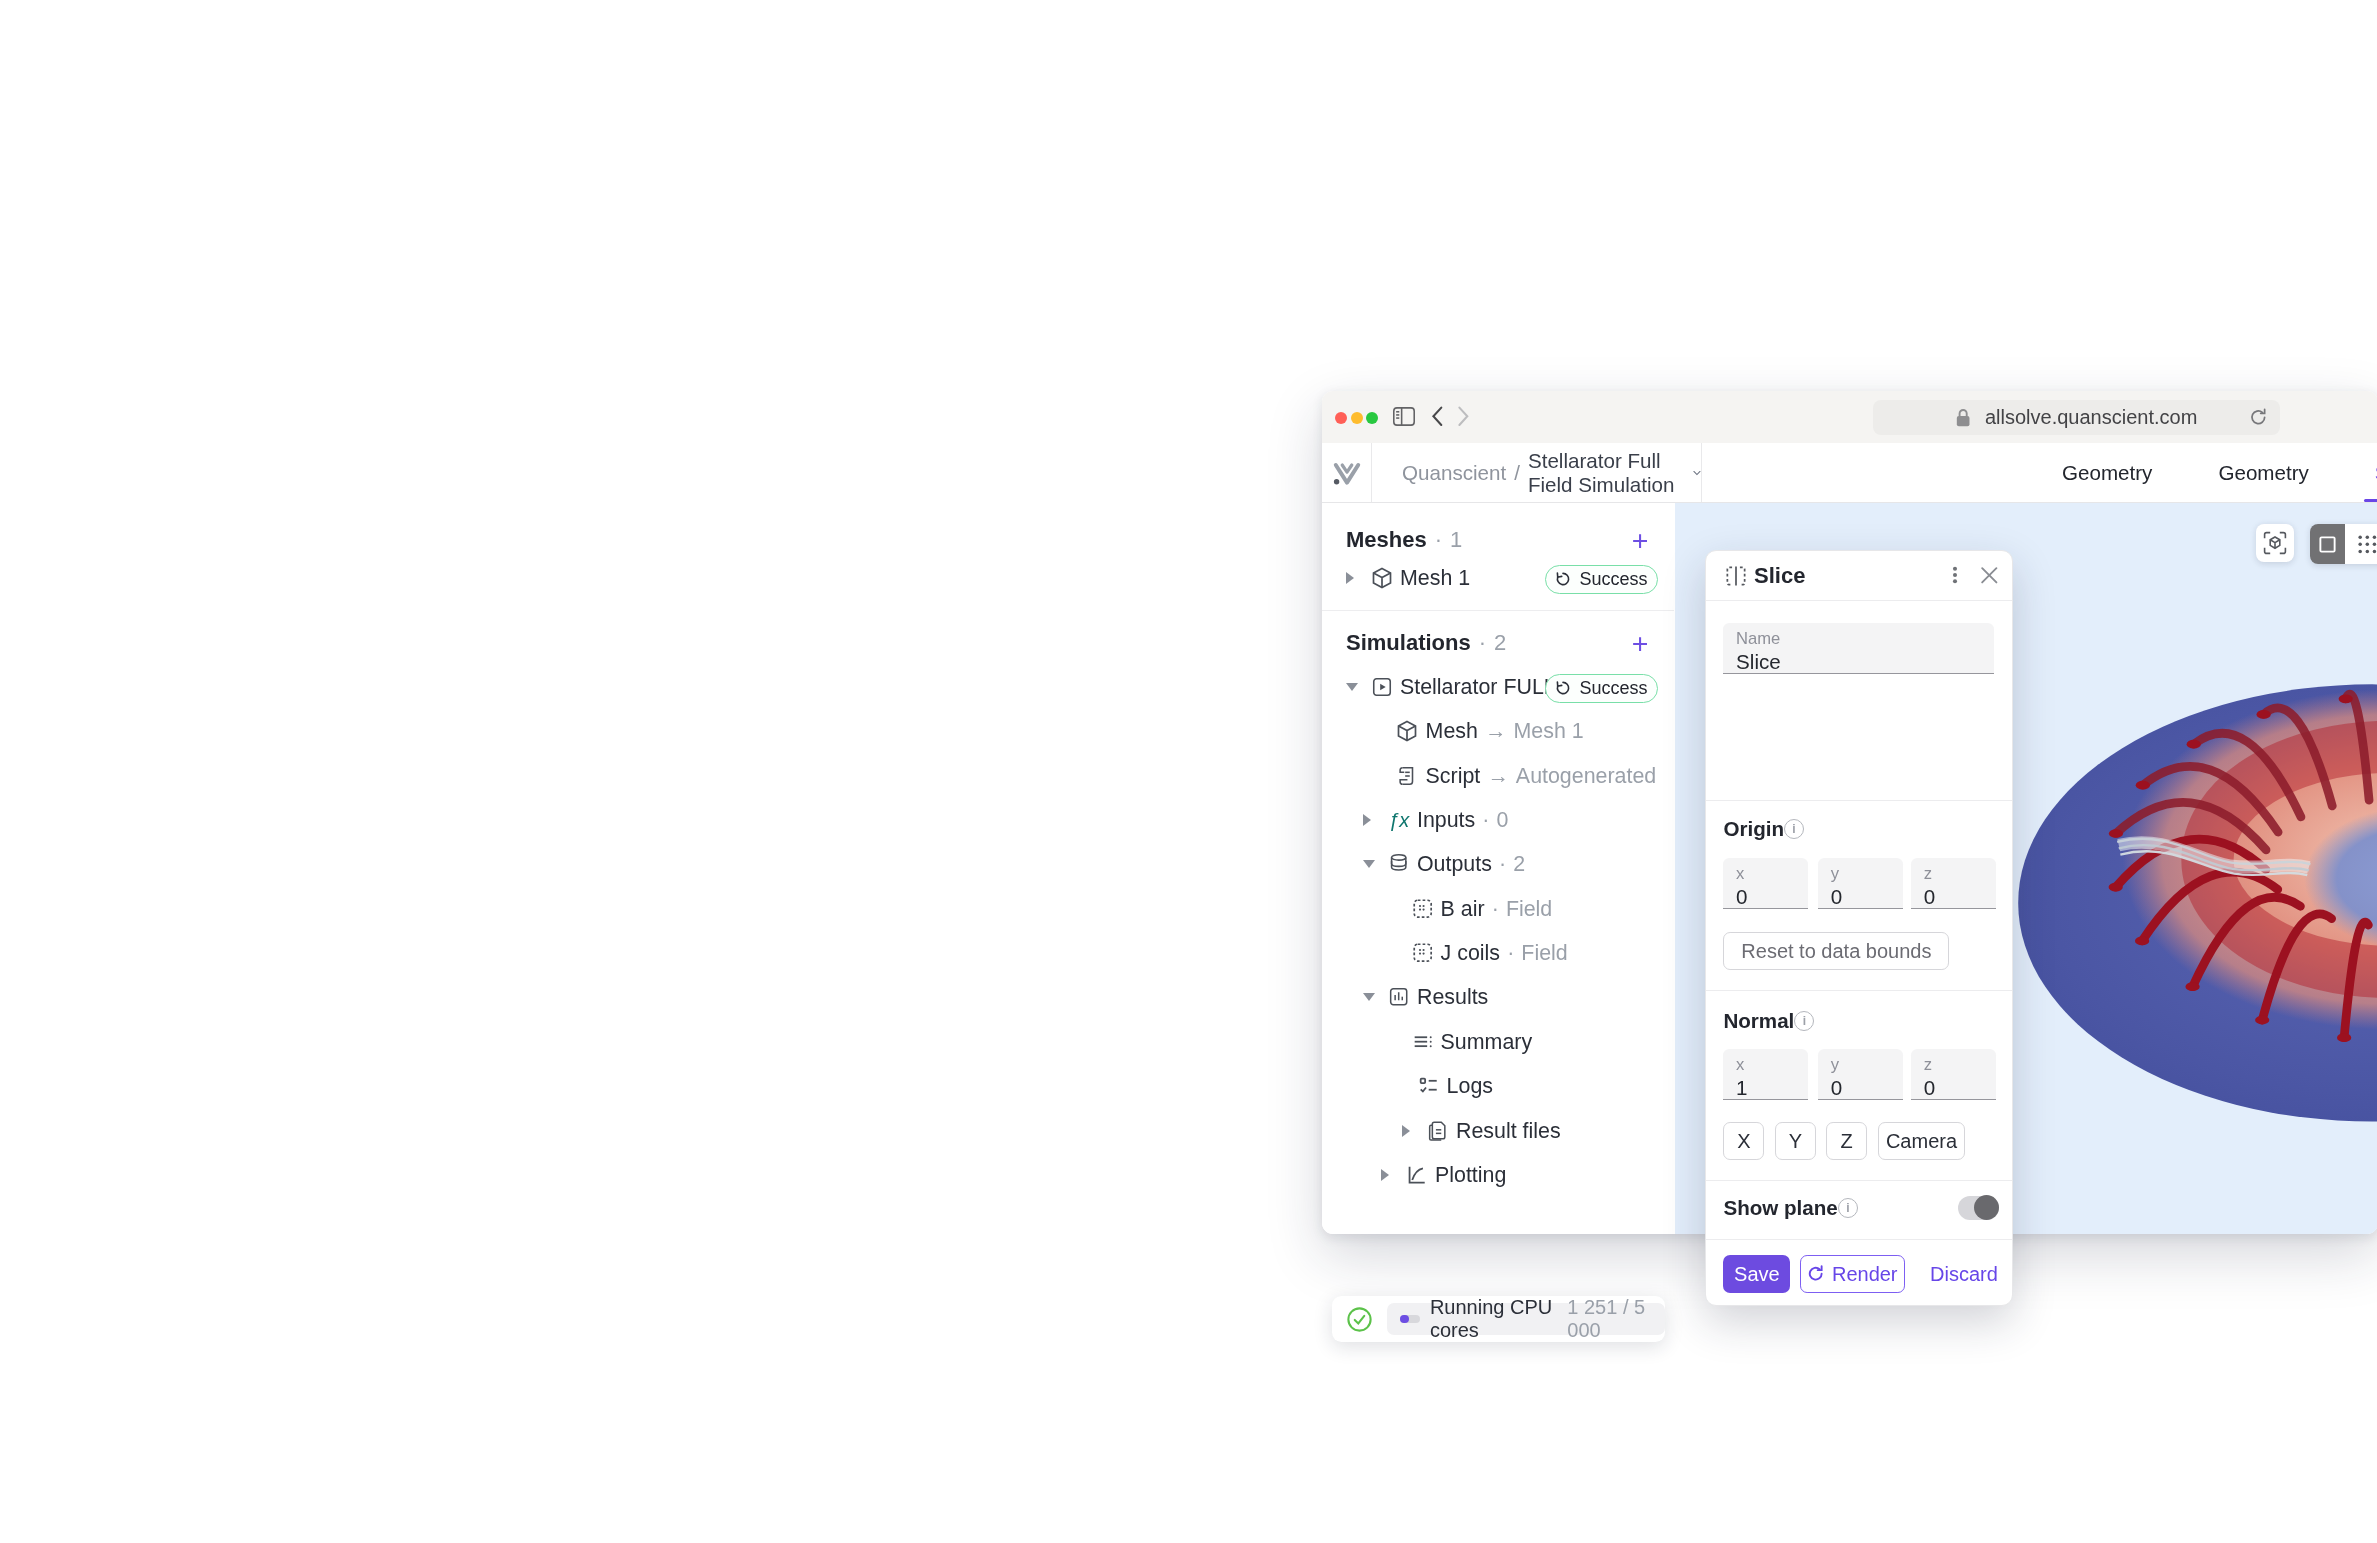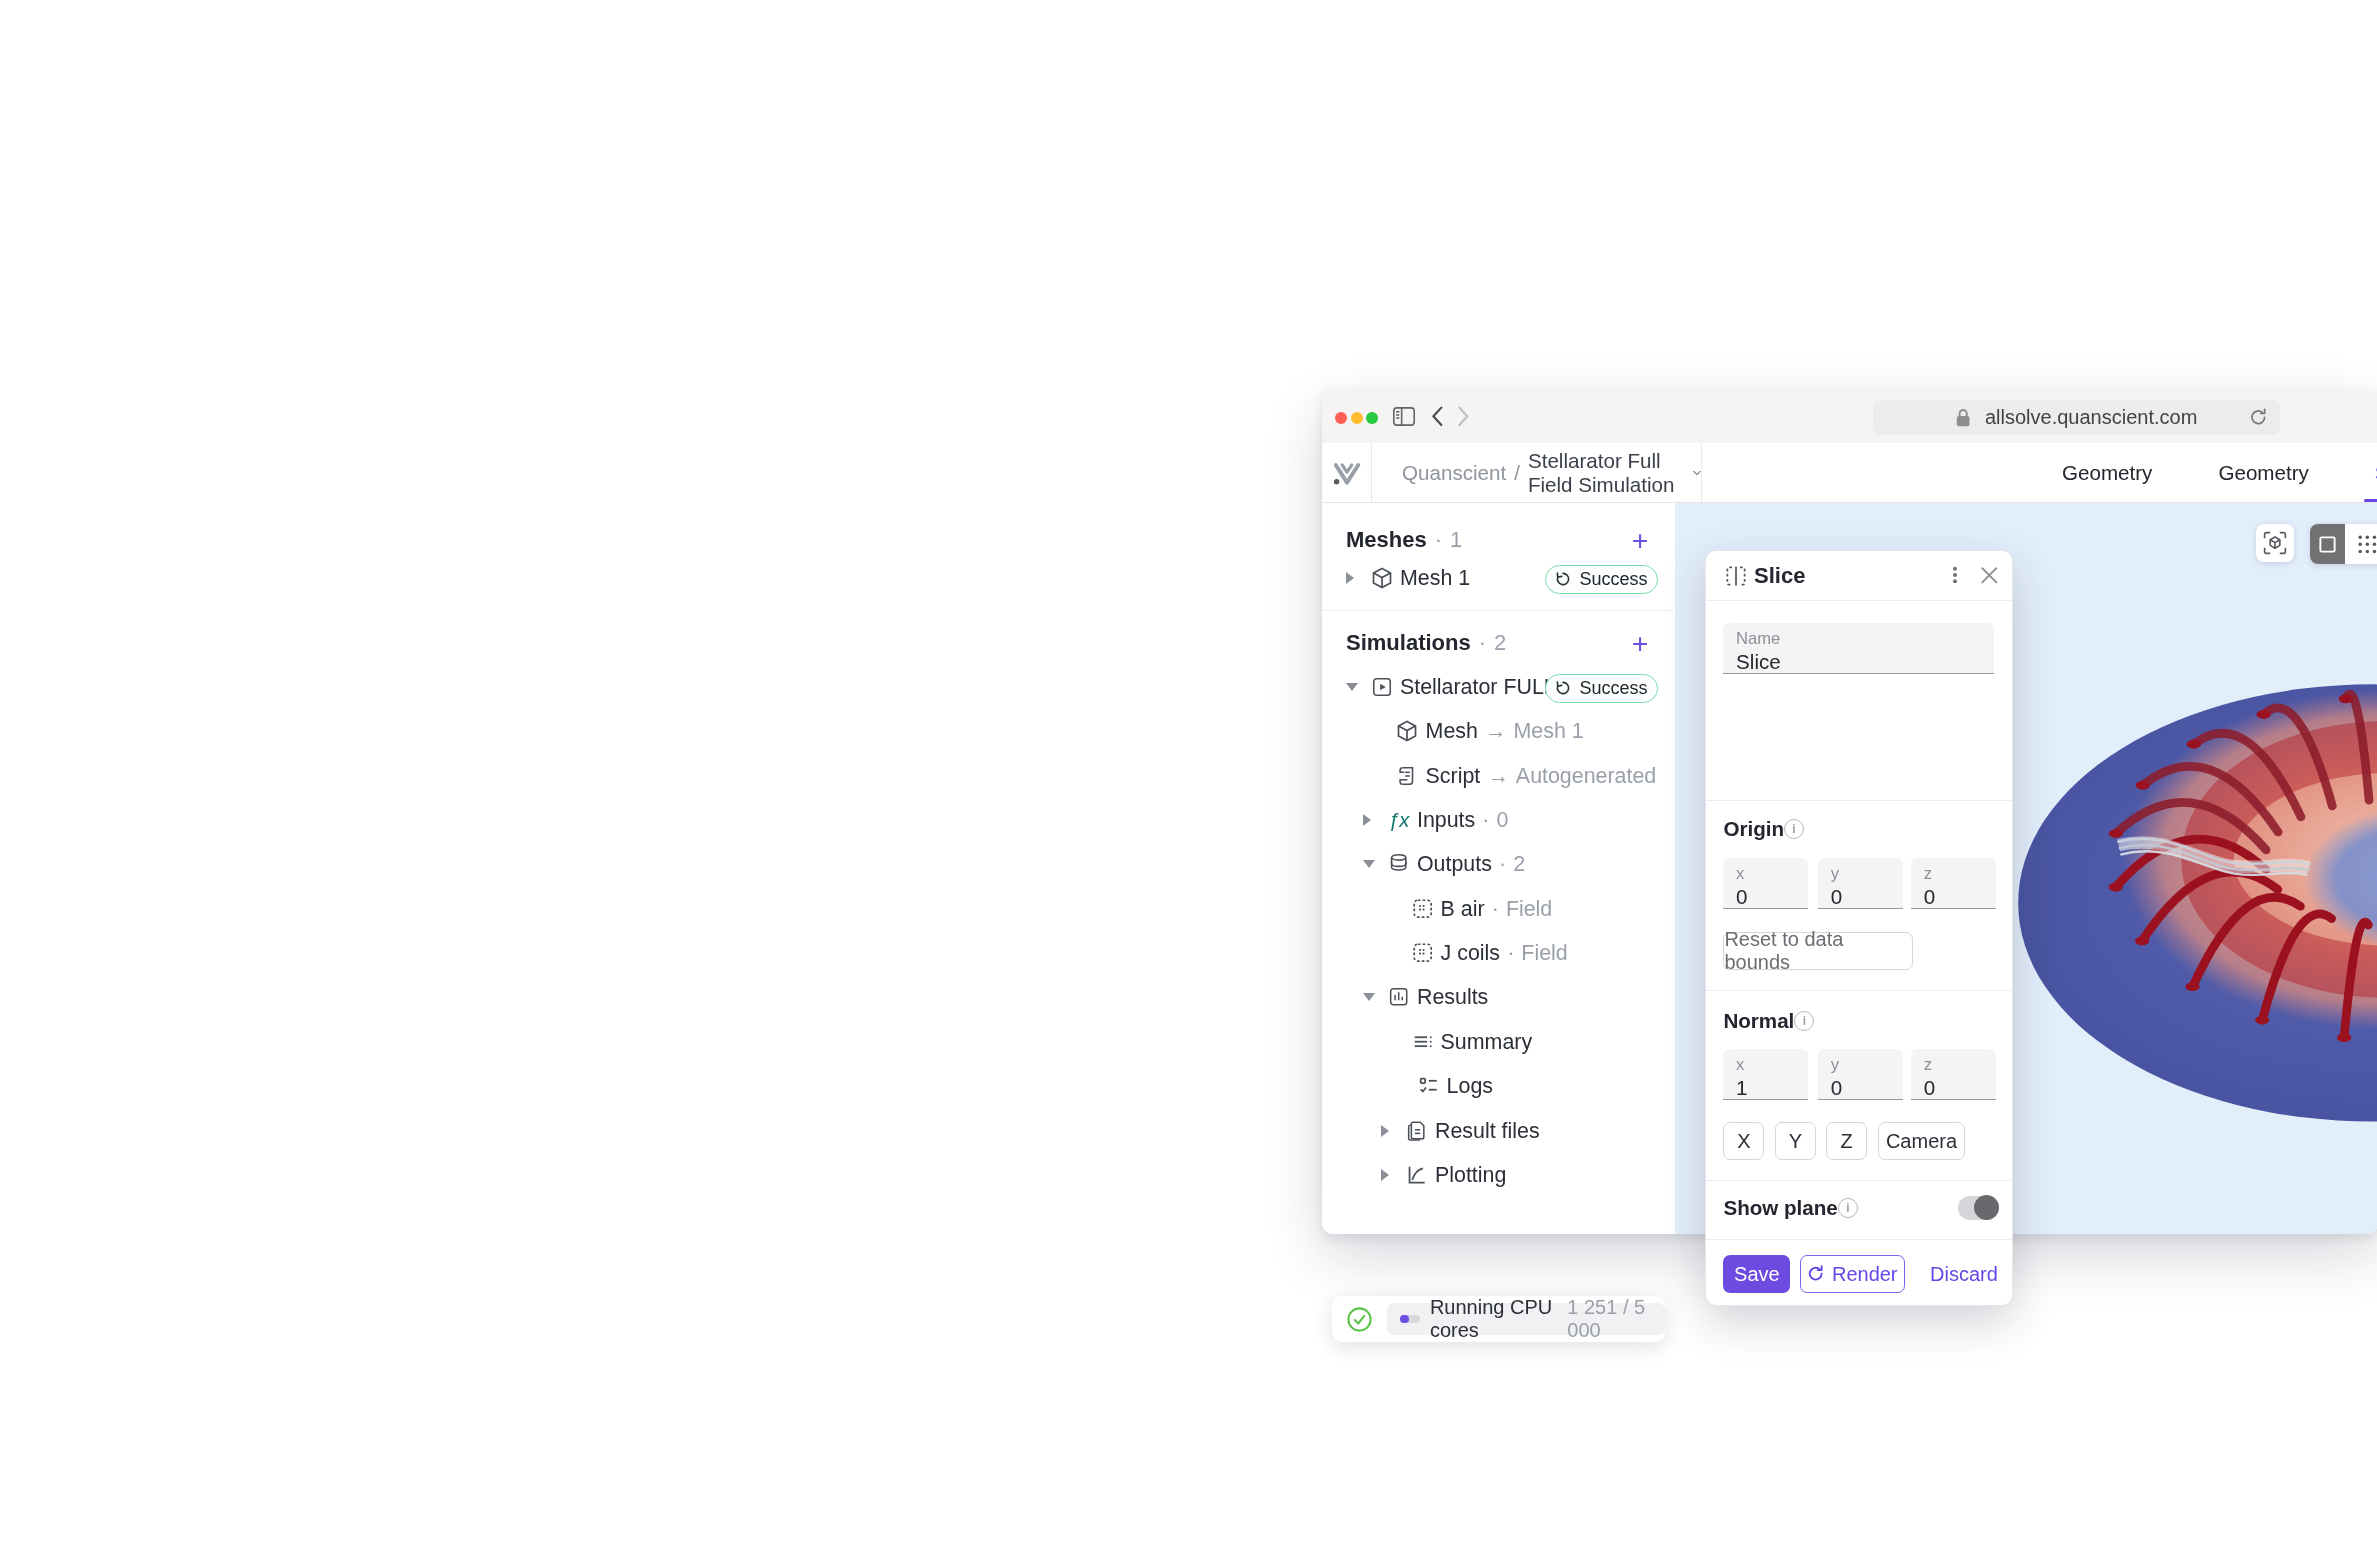--- a/index.html
+++ b/index.html
@@ -340,21 +340,21 @@
           <svg width="21.4" height="21.4" viewBox="0 0 24 24" fill="none" stroke="#4b5058" stroke-width="2">
               <rect x="3" y="4" width="5" height="5" rx="1"></rect>
               <line x1="12" y1="6.5" x2="21" y2="6.5"></line>
               <polyline points="3,16 5.5,18.5 9,14"></polyline>
               <line x1="12" y1="16.5" x2="21" y2="16.5"></line>
             </svg>
         </span>
         <span class="t1">Logs</span>
       </div>
 
-      <div class="trow" style="top:609px;padding-left:59px;">
+      <div class="trow" style="top:609px;padding-left:80px;">
         <span class="car r">
             <i></i>
           </span>
         <span class="tico">
           <svg width="21.4" height="21.4" viewBox="0 0 24 24" fill="none" stroke="#4b5058" stroke-width="1.7">
               <path d="M8 2.5h8l4 4V19a2 2 0 0 1-2 2H8a2 2 0 0 1-2-2V4.5a2 2 0 0 1 2-2z"></path>
               <path d="M6 6H4.5A1.5 1.5 0 0 0 3 7.5V21a1.5 1.5 0 0 0 1.5 1.5H16"></path>
               <line x1="10" y1="11" x2="16" y2="11"></line>
               <line x1="10" y1="15" x2="16" y2="15"></line>
             </svg>
@@ -541,21 +541,21 @@
       <div class="fval">0</div>
     </div>
     <div class="axf" style="left:112px;top:307px;">
       <div class="flab">y</div>
       <div class="fval">0</div>
     </div>
     <div class="axf" style="left:205px;top:307px;">
       <div class="flab">z</div>
       <div class="fval">0</div>
     </div>
-    <div class="obtn" style="left:17.4px;top:381px;width:190px;color:#6c6c73;">Reset to data bounds</div>
+    <div class="obtn" style="left:17.4px;top:381px;width:226px;color:#6c6c73;">Reset to data bounds</div>
 
     <div class="pdiv" style="top:439px;"></div>
 
     <div class="slab" style="top:458px;">
       <span>Normal</span>
         <span class="info">i</span>
     </div>
     <div class="axf" style="left:17.4px;top:498px;">
       <div class="flab">x</div>
       <div class="fval">1</div>

